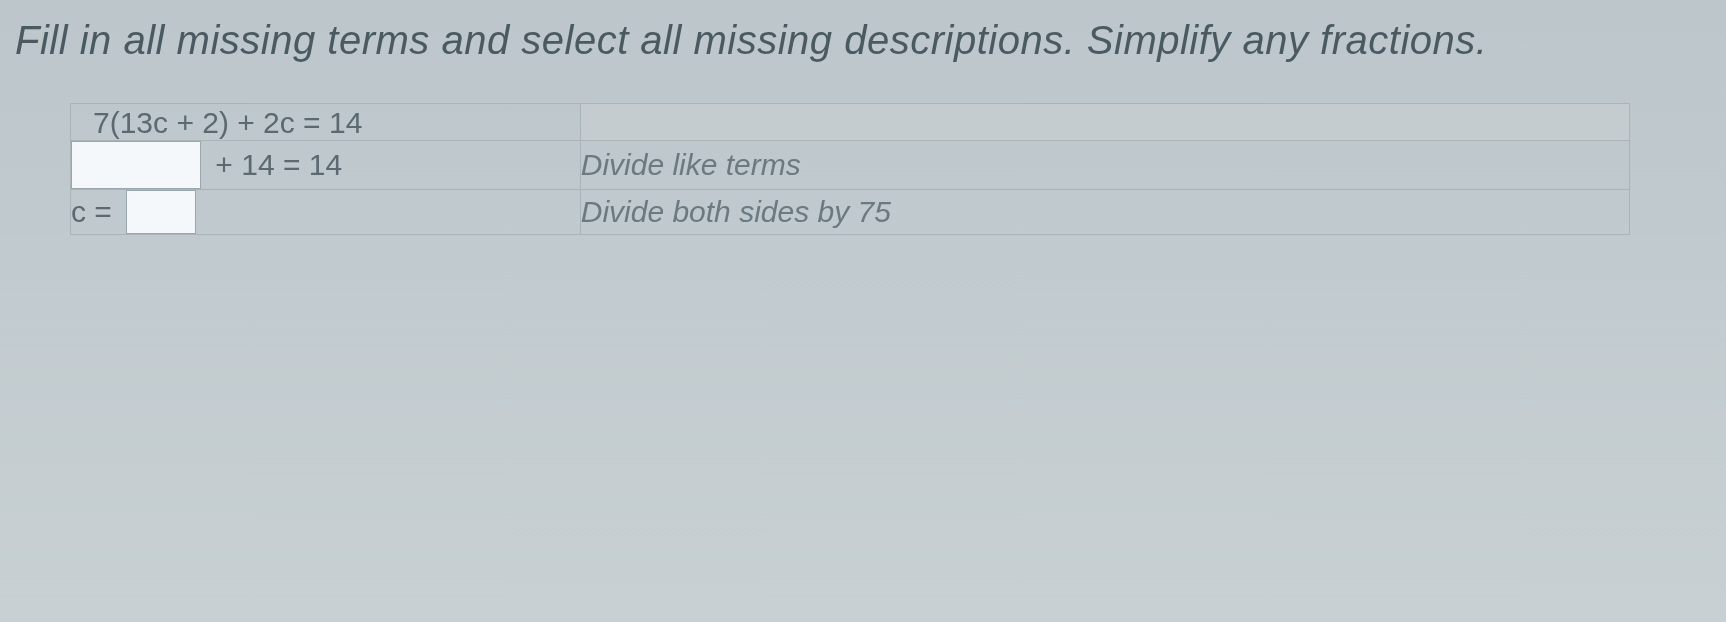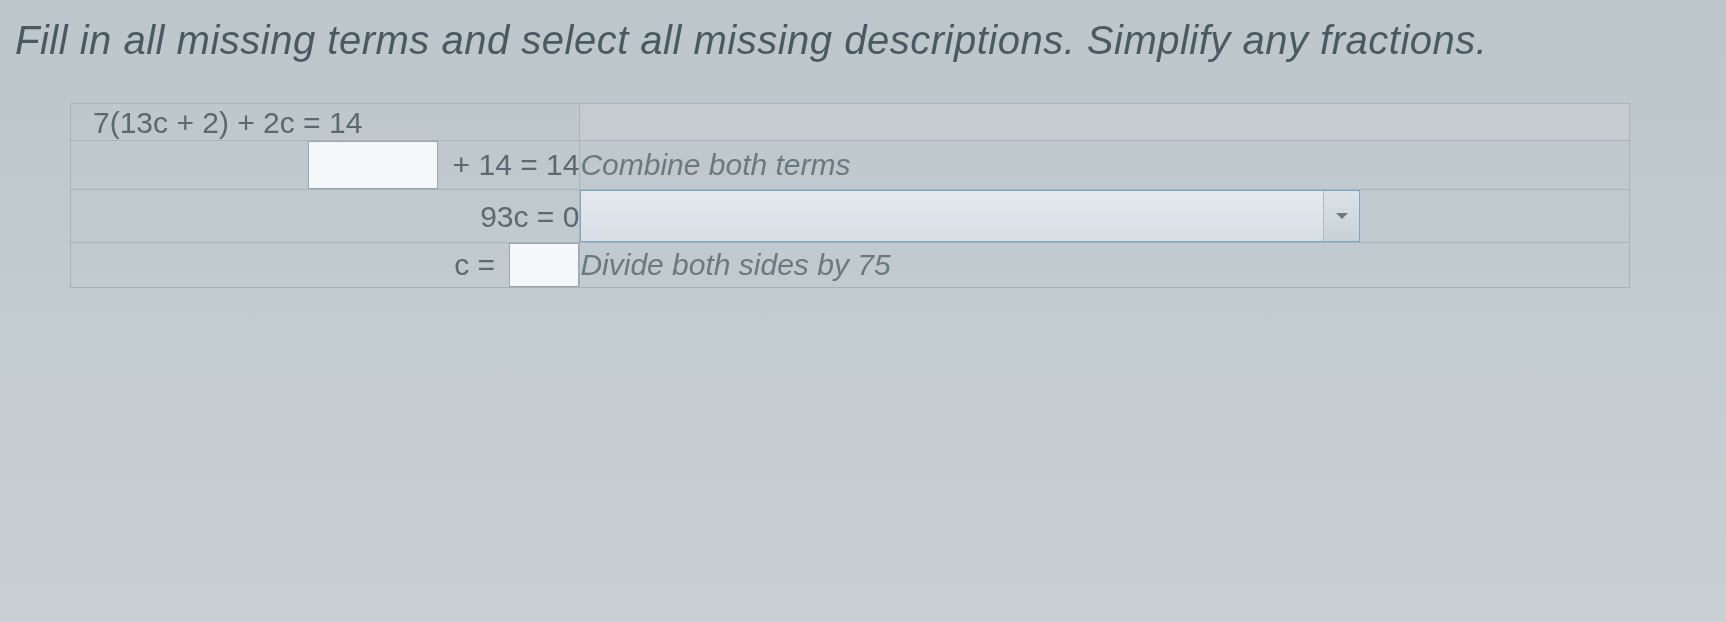--- a/index.html
+++ b/index.html
@@ -30,21 +30,20 @@
     .worksheet-table td {
       border: 1px solid #a8b4b8;
       padding: 0;
       vertical-align: middle;
     }
     .equation-cell {
       width: 510px;
       padding: 22px 28px;
       font-size: 30px;
       color: #5a6a70;
-      text-align: right;
     }
     .equation-cell.first-row {
       text-align: left;
       padding-left: 22px;
     }
     .description-cell {
       width: 1050px;
       padding: 12px 30px;
     }
     .description-cell.empty-desc {
@@ -131,38 +130,24 @@
     <td class="description-cell empty-desc"></td>
   </tr>
 
 
   <tr>
     <td class="equation-cell">
       <span class="term-input"></span>
       <span class="eq-text"> + 14 = 14</span>
     </td>
     <td class="description-cell">
-      <span class="desc-text">Combine both terms</span>
+      <span class="desc-text">Divide like terms</span>
     </td>
   </tr>
 
-  <tr>
-    <td class="equation-cell">
-      <span class="eq-text">93c = 0</span>
-    </td>
-    <td class="description-cell">
-      <div class="dropdown">
-        <div class="dropdown-caret">
-          <svg width="14" height="10" viewBox="0 0 14 10">
-                <path d="M1 2 L7 8 L13 2 Z"></path>
-              </svg>
-        </div>
-      </div>
-    </td>
-  </tr>
 
   <tr>
     <td class="equation-cell">
       <span class="eq-text">c = </span>
       <span class="value-input"></span>
     </td>
     <td class="description-cell">
       <span class="desc-text">Divide both sides by 75</span>
     </td>
   </tr>

